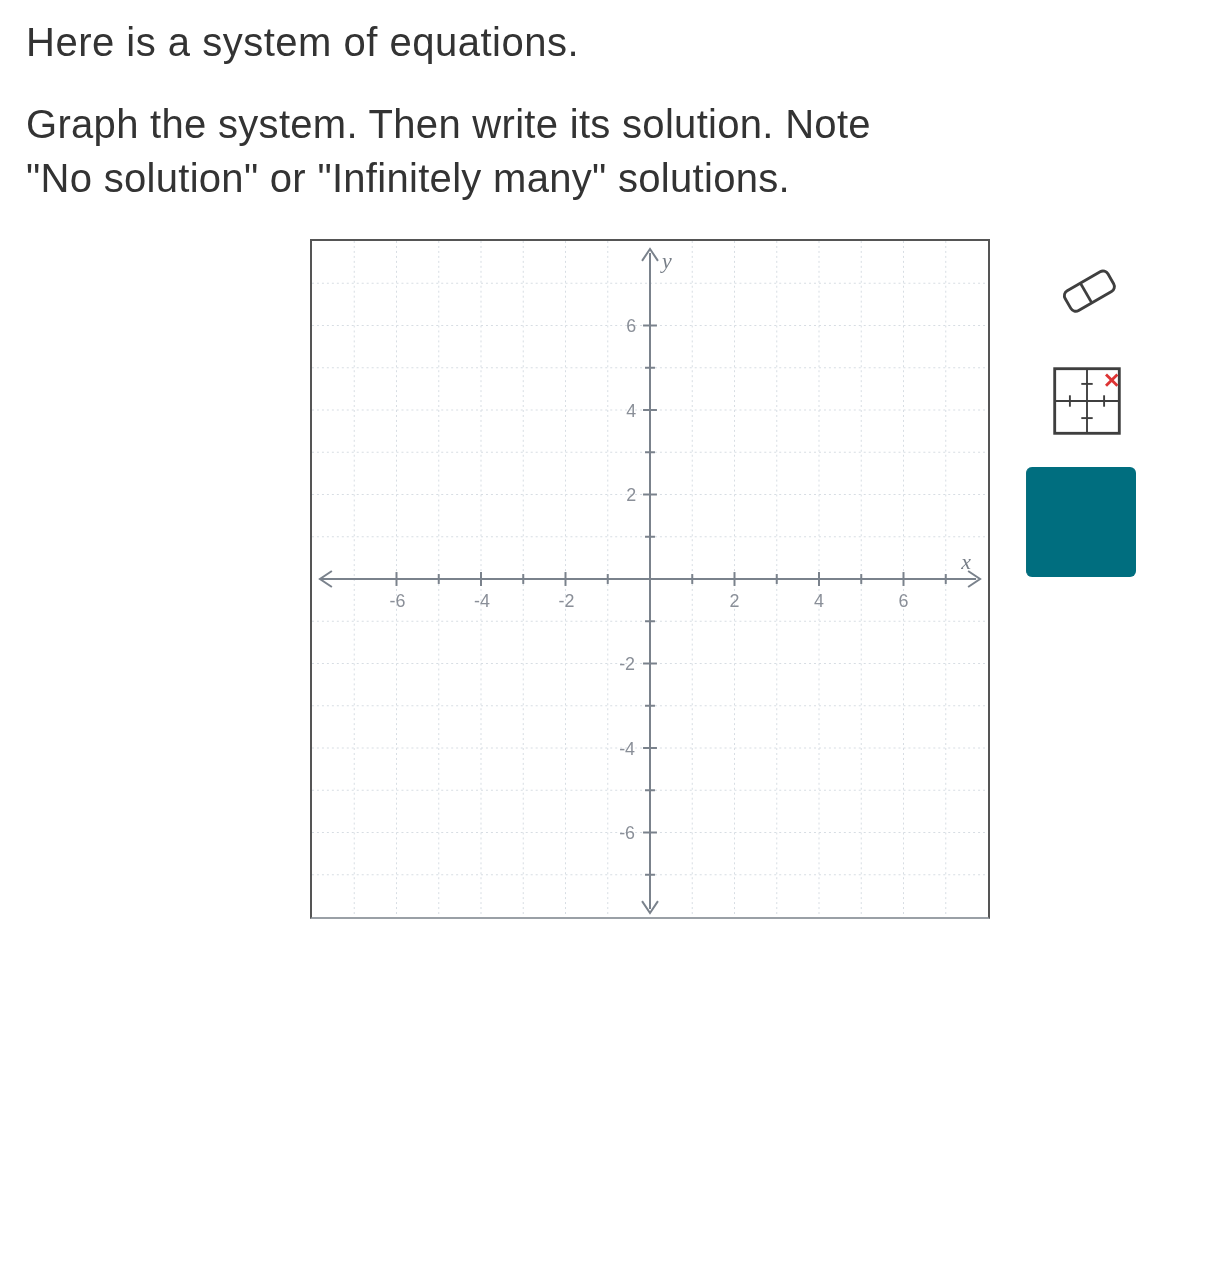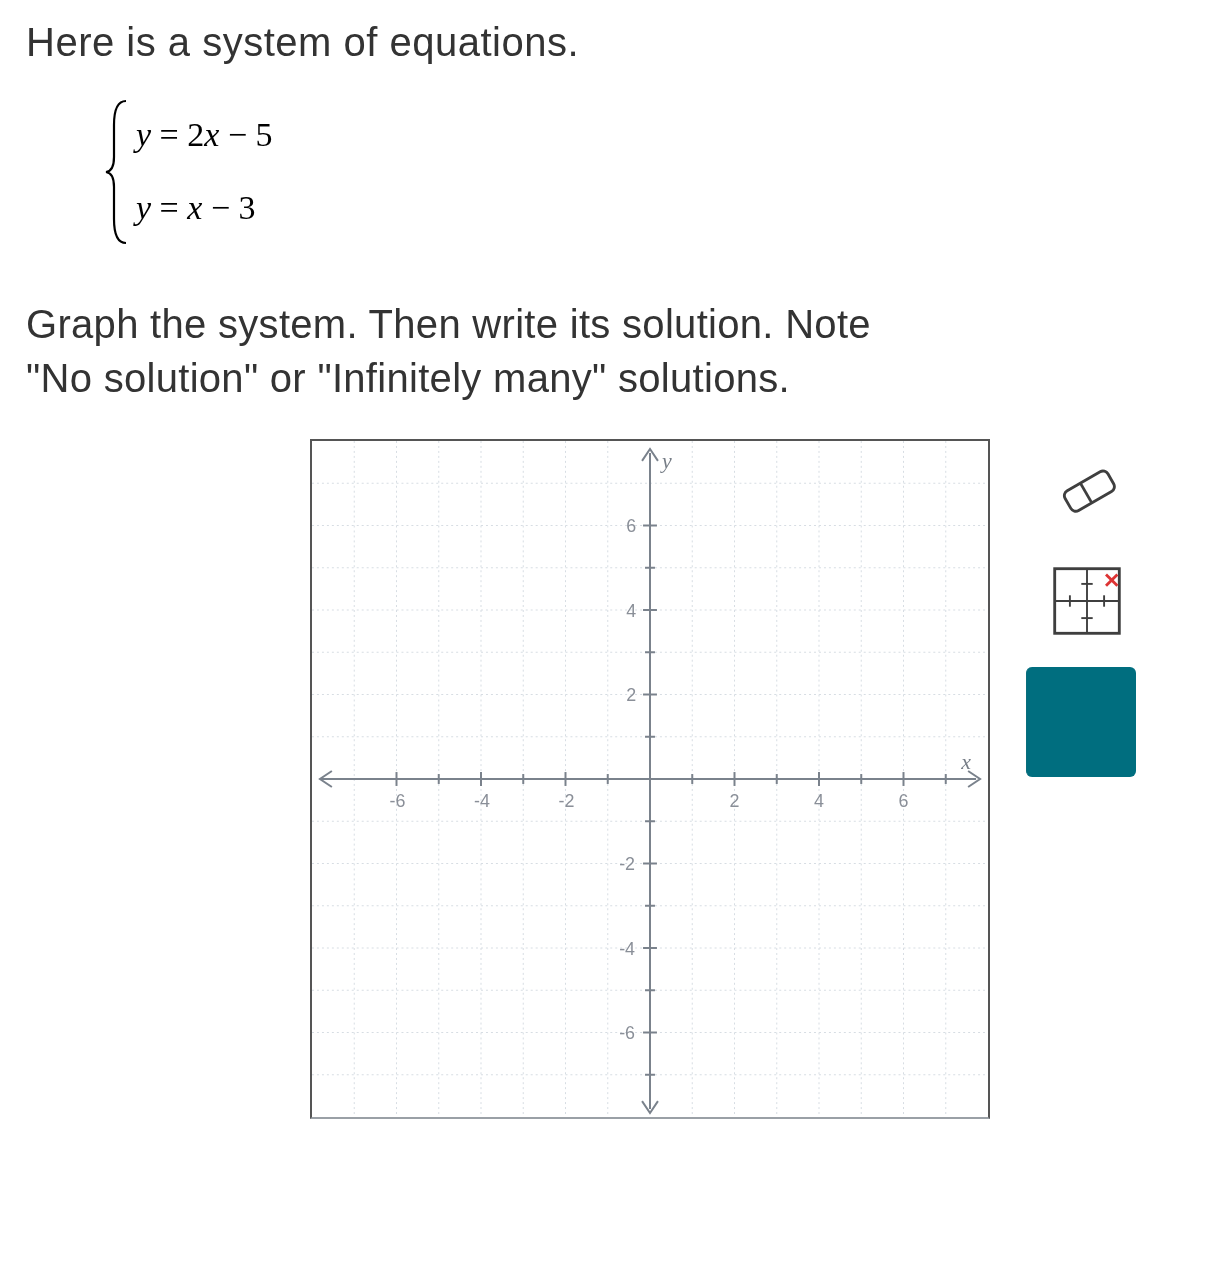--- a/index.html
+++ b/index.html
@@ -103,33 +103,20 @@
       border-radius: 6px;
       border-left: 1px solid #0a6e7c;
     }
   </style>
 </head>
 <body>
 
 <div class="content">
   <div class="intro">Here is a system of equations.</div>
 
-  <div class="equations-wrap">
-    <svg class="brace" viewBox="0 0 32 150">
-      <path d="M 24 4 Q 12 4 12 28 L 12 60 Q 12 74 4 75 Q 12 76 12 90 L 12 122 Q 12 146 24 146" stroke="#000" stroke-width="2.2" fill="none"></path>
-    </svg>
-    <div class="eqs">
-      <div class="eq">
-        <span class="v">y</span><span> = </span><span>2</span><span class="v">x</span><span> − 5</span>
-      </div>
-      <div class="eq">
-        <span class="v">y</span><span> = </span><span class="v">x</span><span> − 3</span>
-      </div>
-    </div>
-  </div>
 
   <div class="instr">
     <span>Graph the system. Then write its solution. Note</span><br>
     <span>"No solution" or "Infinitely many" solutions.</span>
   </div>
 
   <div class="graph-area">
     <div class="graph-frame">
       <svg class="graph-svg" viewBox="0 0 680 680">
         <g>

